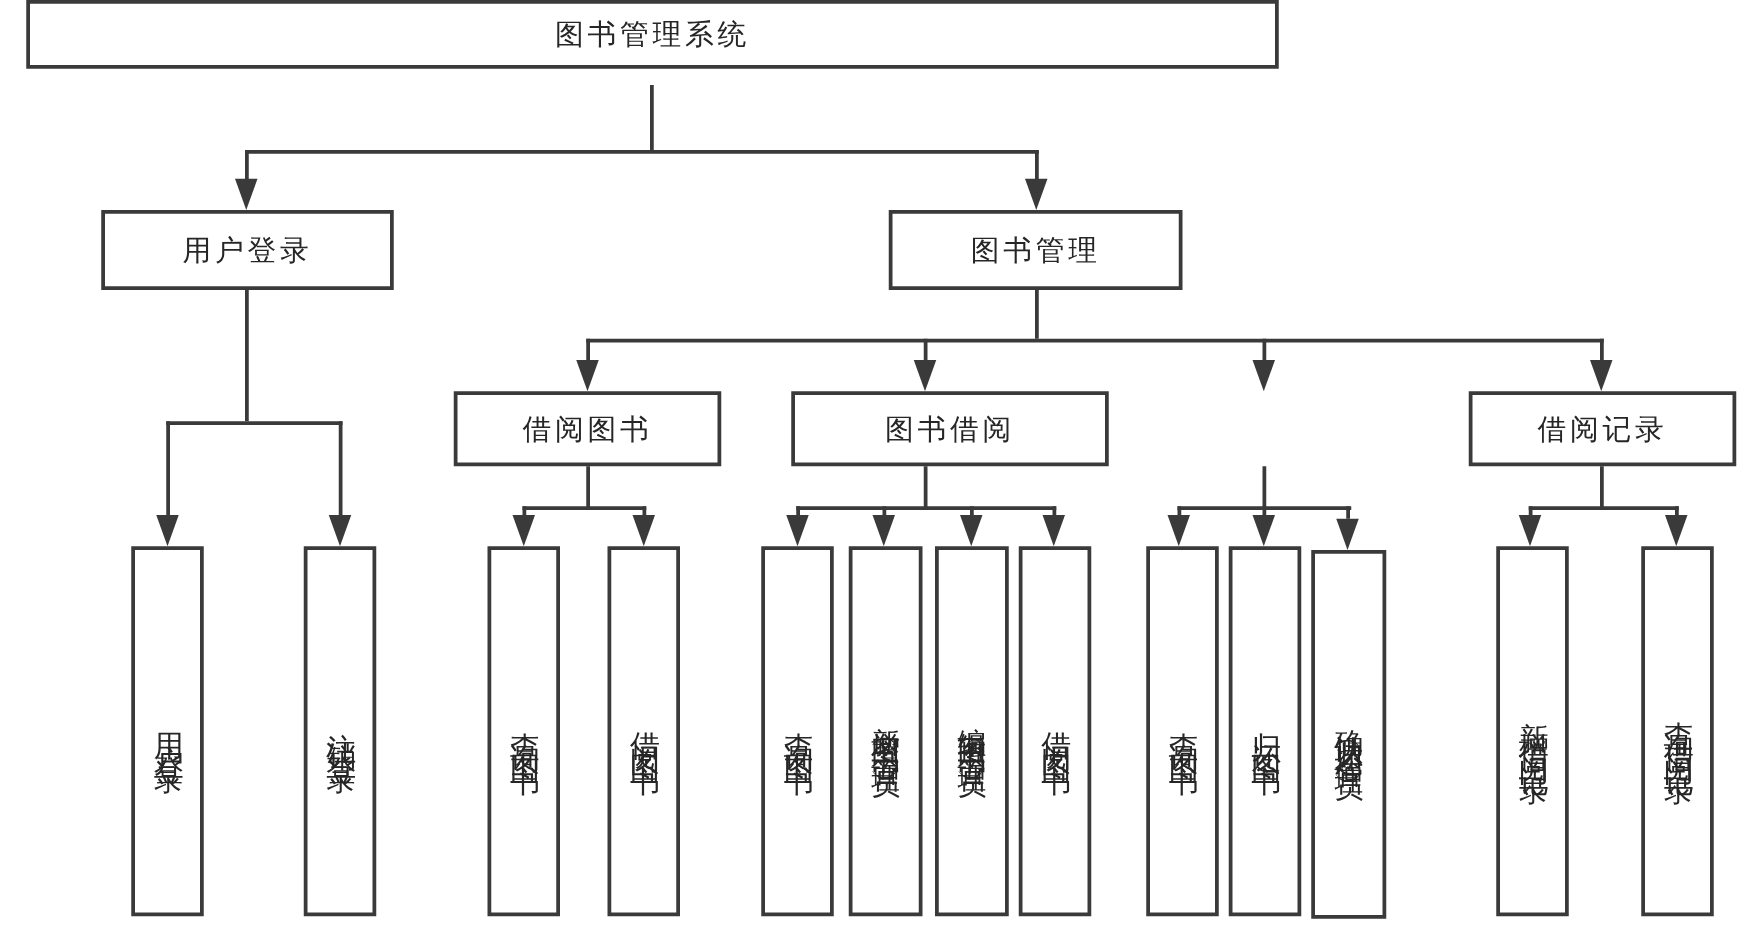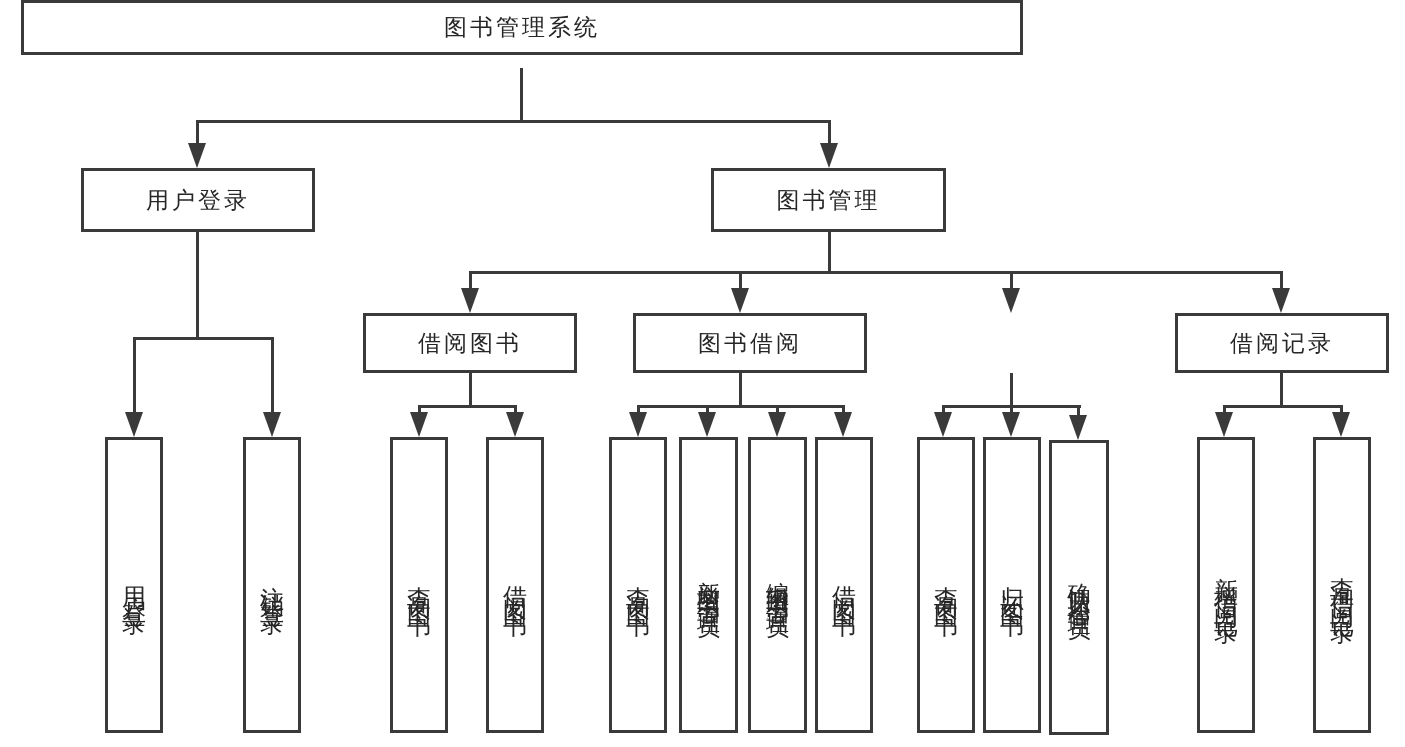--- a/index.html
+++ b/index.html
@@ -42,21 +42,21 @@
   <div class="box hbox" style="left:81px;top:168px;width:234px;height:64px;">
     <span>用户登录</span>
   </div>
   <div class="box hbox" style="left:711px;top:168px;width:235px;height:64px;">
     <span>图书管理</span>
   </div>
 
   <div class="box hbox" style="left:363px;top:313px;width:214px;height:60px;">
     <span>借阅图书</span>
   </div>
-  <div class="box hbox" style="left:633px;top:313px;width:234px;height:60px;">
+  <div class="box hbox" style="left:633px;top:313px;width:254px;height:60px;">
     <span>图书借阅</span>
   </div>
   <div class="box hbox" style="left:1175px;top:313px;width:214px;height:60px;">
     <span>借阅记录</span>
   </div>
 
   <div class="box leaf" style="left:105px;top:437px;width:58px;height:296px;">
     <span class="vtext">用户登录</span>
   </div>
   <div class="box leaf" style="left:243px;top:437px;width:58px;height:296px;">

